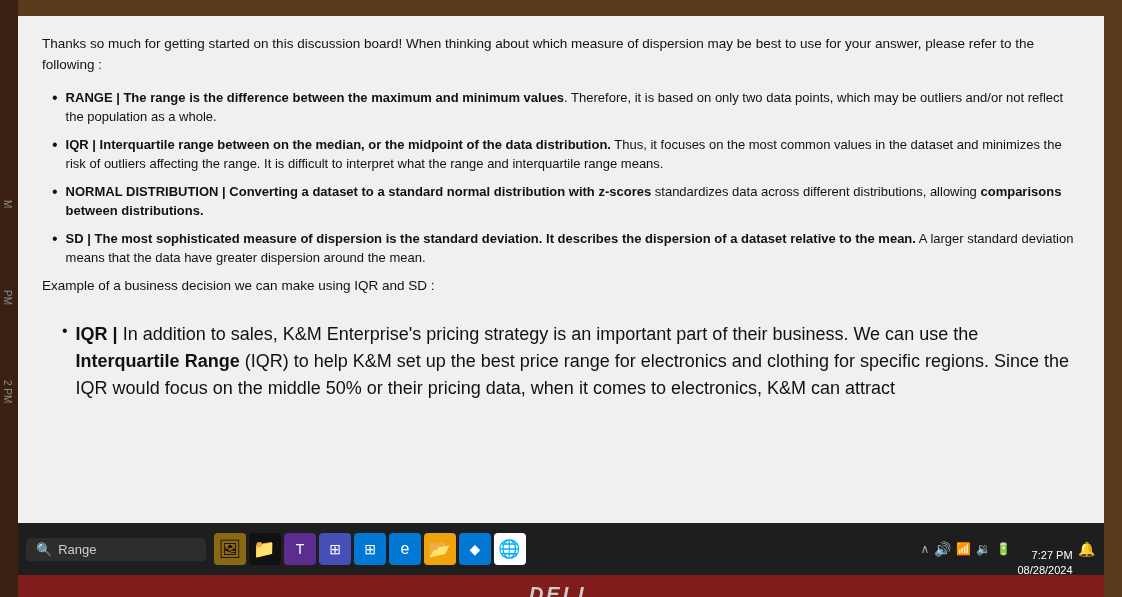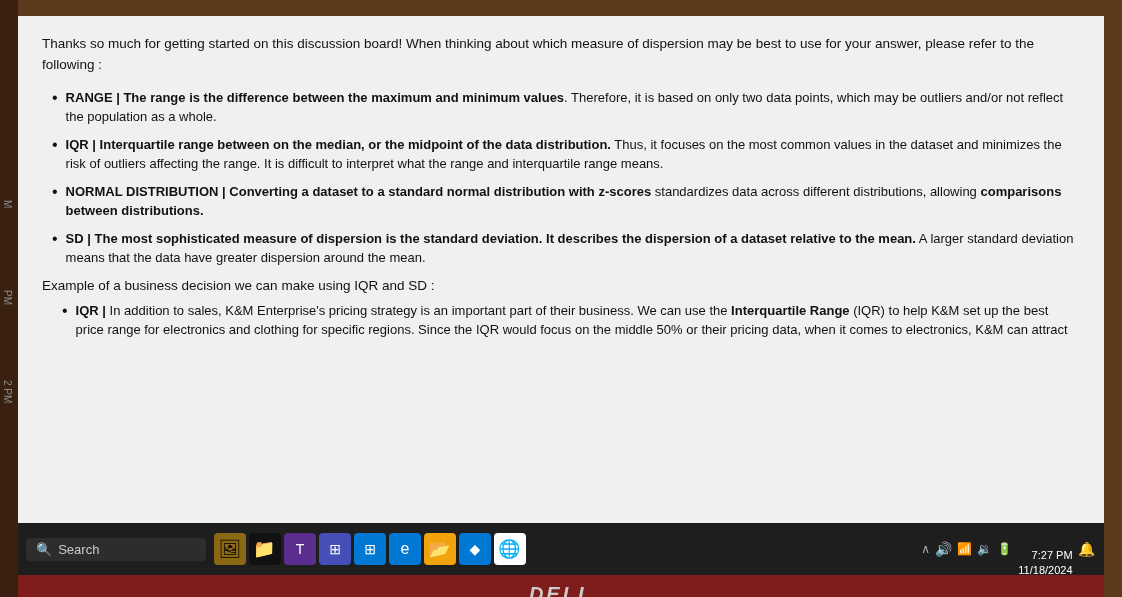--- a/index.html
+++ b/index.html
@@ -60,34 +60,34 @@
       font-size: 16px;
       line-height: 1.3;
       flex-shrink: 0;
     }
 
     .bullet-list li .text {
       flex: 1;
     }
 
     .example-heading {
-      margin-bottom: 4px;
+      margin-bottom: 24px;
       font-size: 13.5px;
     }
 
     .sub-bullet-list {
       list-style: none;
       padding: 0;
       margin: 0 0 0 20px;
     }
 
     .sub-bullet-list li {
       display: flex;
       align-items: flex-start;
-      font-size: 13px;
+      font-size: 18px;
       line-height: 1.5;
       justify-content: center;
     }
 
     .sub-bullet-list li::before {
       content: "•";
       margin-right: 8px;
       font-size: 16px;
       line-height: 1.3;
       flex-shrink: 0;
@@ -257,21 +257,21 @@
         <span class="text">
           <strong>IQR |</strong> In addition to sales, K&amp;M Enterprise's pricing strategy is an important part of their business. We can use the <strong>Interquartile Range</strong> (IQR) to help K&amp;M set up the best price range for electronics and clothing for specific regions. Since the IQR would focus on the middle 50% or their pricing data, when it comes to electronics, K&amp;M can attract
         </span>
       </li>
     </ul>
   </div>
 
   <div class="taskbar">
     <div class="search-box">
       <span class="search-icon">🔍</span>
-      <span class="search-text">Search</span>
+      <span class="search-text">Range</span>
     </div>
 
     <div class="taskbar-icons">
       <div class="taskbar-icon photo">🖼</div>
       <div class="taskbar-icon black" style="color:#fff;">📁</div>
       <div class="taskbar-icon purple" style="color:#fff; font-size:14px;">T</div>
       <div class="taskbar-icon teams" style="color:#fff; font-size:14px;">⊞</div>
       <div class="taskbar-icon windows" style="color:#fff; font-size:14px;">⊞</div>
       <div class="taskbar-icon edge" style="color:#fff; font-size:16px;">e</div>
       <div class="taskbar-icon folder" style="color:#fff;">📂</div>
@@ -284,21 +284,21 @@
     <div class="system-tray">
       <div class="tray-icons">
         <span style="color:#aaa; font-size:12px;">∧</span>
         <span>🔊</span>
         <span style="font-size:12px;">📶</span>
         <span style="font-size:12px;">🔉</span>
         <span style="font-size:12px;">🔋</span>
       </div>
       <div class="clock">
         <div>7:27 PM</div>
-        <div>11/18/2024</div>
+        <div>08/28/2024</div>
       </div>
       <span style="color:#fff; font-size:14px;">🔔</span>
     </div>
   </div>
 
   <div class="dell-bar">
     <span class="dell-logo">DELL</span>
   </div>
 </div>
 

